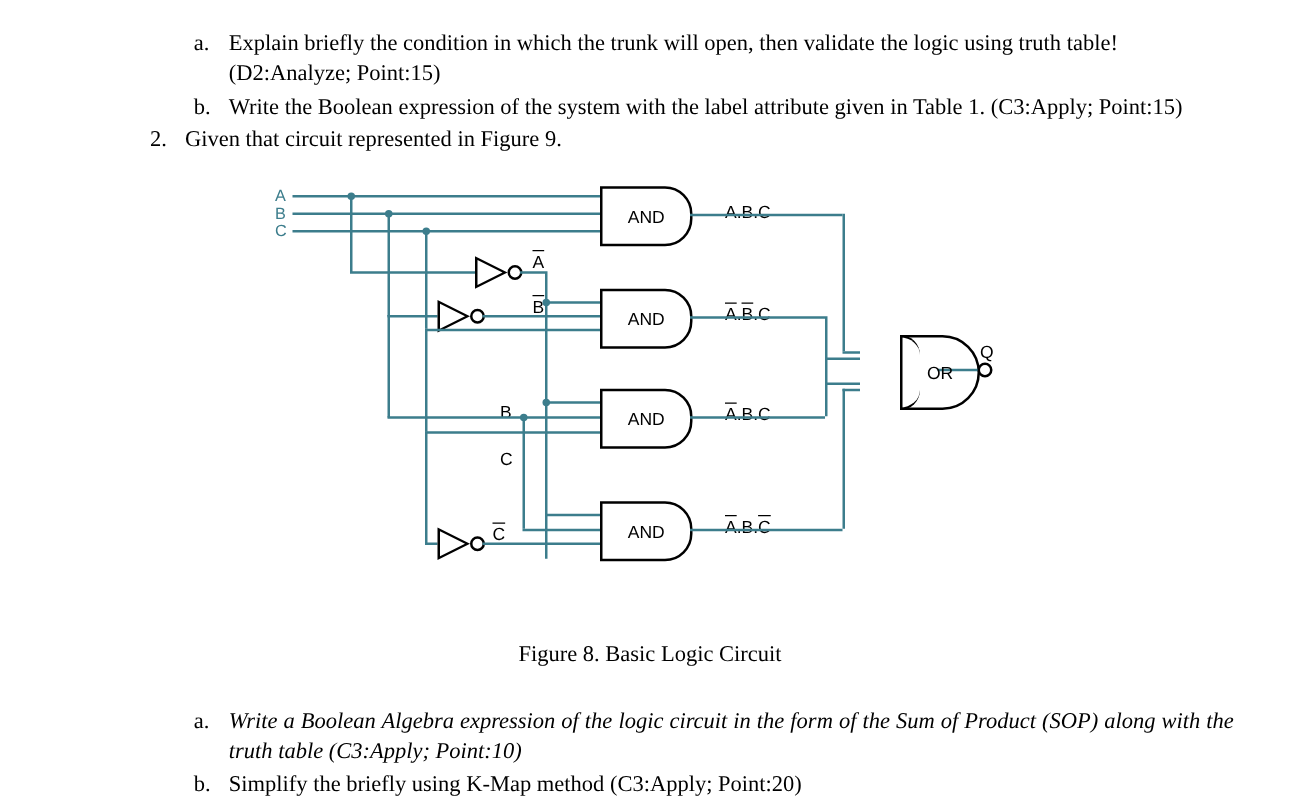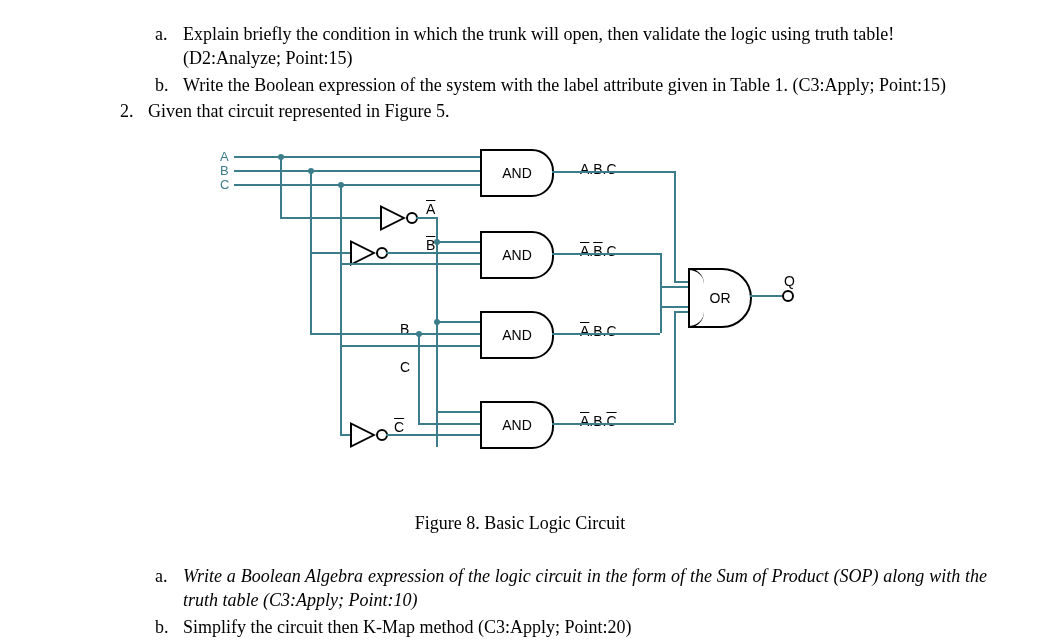--- a/index.html
+++ b/index.html
@@ -61,20 +61,21 @@
     .and-gate {
       width: 70px;
       height: 44px;
       border-radius: 0 22px 22px 0;
       border-left-width: 2px;
     }
     .or-gate {
       width: 60px;
       height: 56px;
       border-radius: 0 30px 30px 0;
+      margin-left: 32px;
     }
     .or-gate::before {
       content: "";
       position: absolute;
       left: -2px;
       top: -2px;
       bottom: -2px;
       width: 14px;
       border: 2px solid #000;
       border-right: none;
@@ -152,21 +153,21 @@
   <div class="item-row indent-a">
     <span class="marker">a.</span>
     <span class="text-content">Explain briefly the condition in which the trunk will open, then validate the logic using truth table! (D2:Analyze; Point:15)</span>
   </div>
   <div class="item-row indent-a">
     <span class="marker">b.</span>
     <span class="text-content">Write the Boolean expression of the system with the label attribute given in Table 1. (C3:Apply; Point:15)</span>
   </div>
   <div class="item-row indent-num">
     <span class="marker-num">2.</span>
-    <span class="text-content">Given that circuit represented in Figure 5.</span>
+    <span class="text-content">Given that circuit represented in Figure 9.</span>
   </div>
 </div>
 
 <div class="figure-container">
 
   <span class="input-label" style="left:0; top:6px;">A</span>
   <span class="input-label" style="left:0; top:20px;">B</span>
   <span class="input-label" style="left:0; top:34px;">C</span>
 
   <div class="wire h" style="left:14px; top:13px; width:246px;"></div>
@@ -257,16 +258,16 @@
 
 <div class="figure-caption">Figure 8.  Basic Logic Circuit</div>
 
 <div class="question-list">
   <div class="item-row indent-a">
     <span class="marker">a.</span>
     <span class="text-content" style="text-align:justify;font-style:italic;">Write a Boolean Algebra expression of the logic circuit in the form of the Sum of Product (SOP) along with the truth table (C3:Apply; Point:10)</span>
   </div>
   <div class="item-row indent-a">
     <span class="marker">b.</span>
-    <span class="text-content">Simplify the circuit then K-Map method (C3:Apply; Point:20)</span>
+    <span class="text-content">Simplify the briefly using K-Map method (C3:Apply; Point:20)</span>
   </div>
 </div>
 <div class="bottom-gap"></div>
 
 </body></html>

